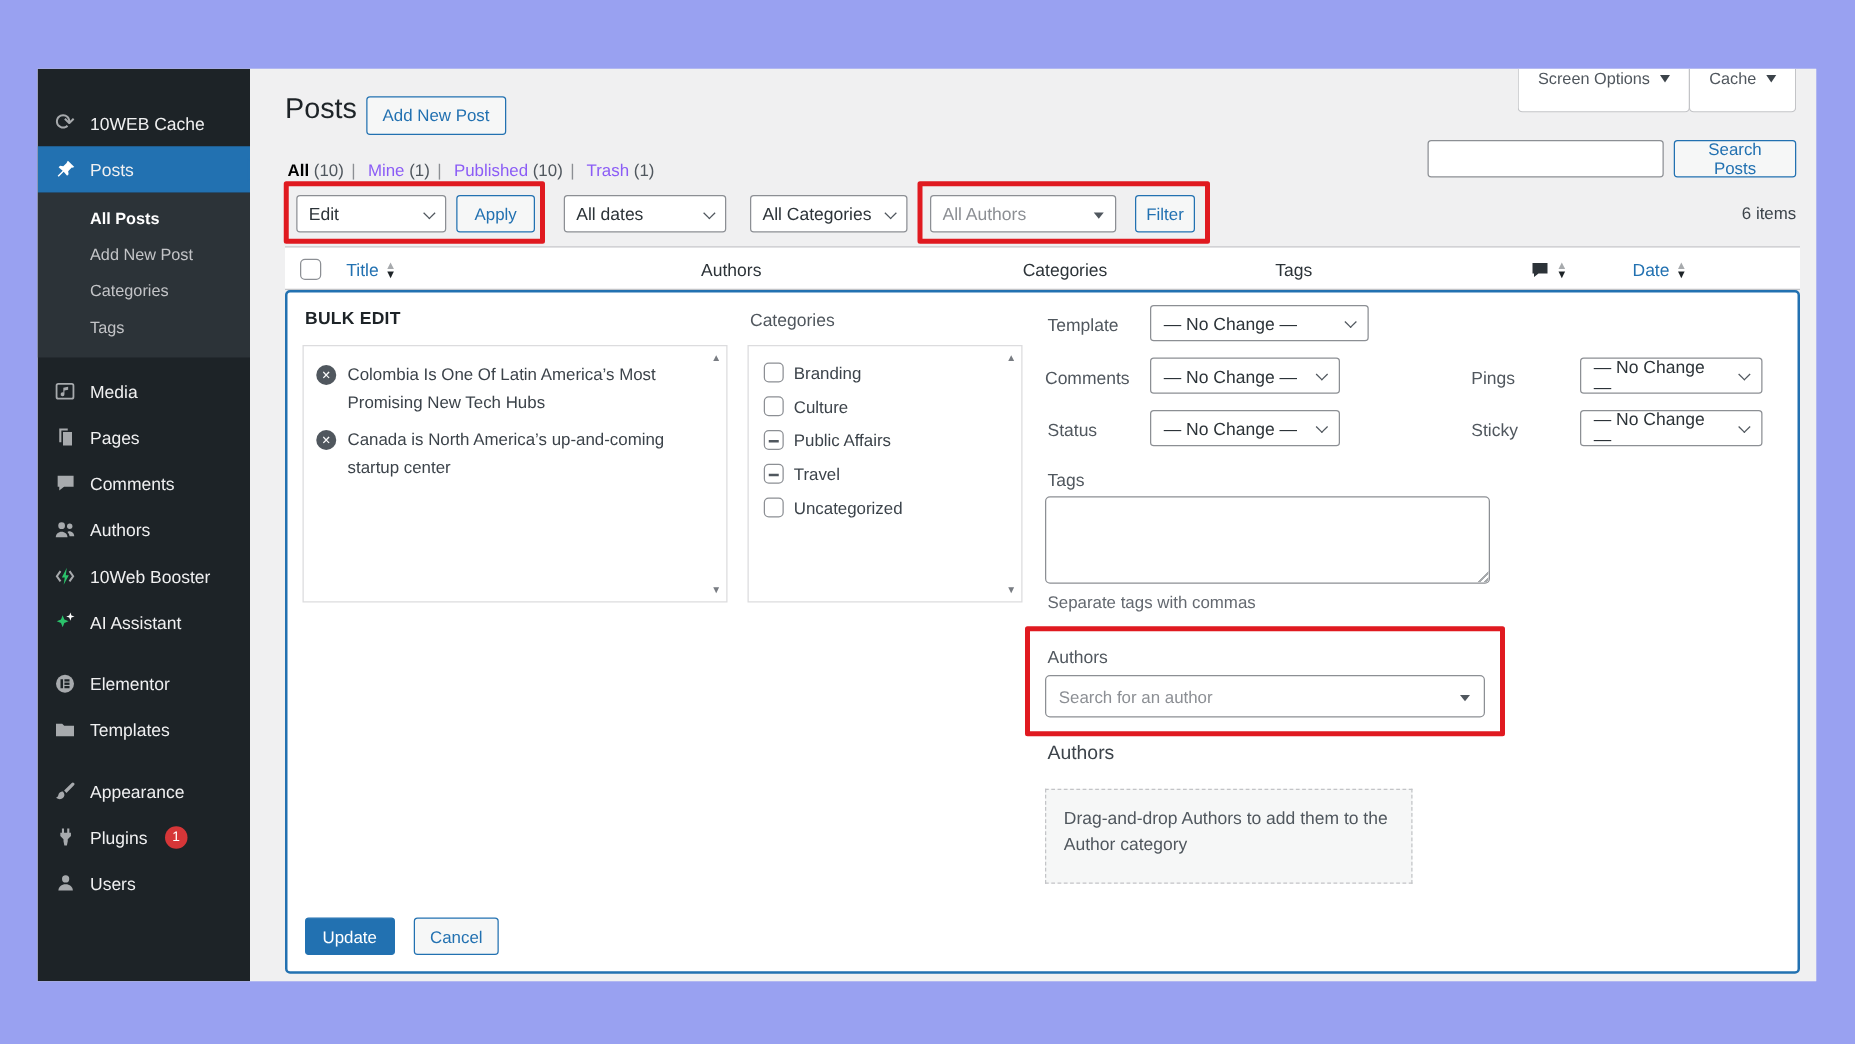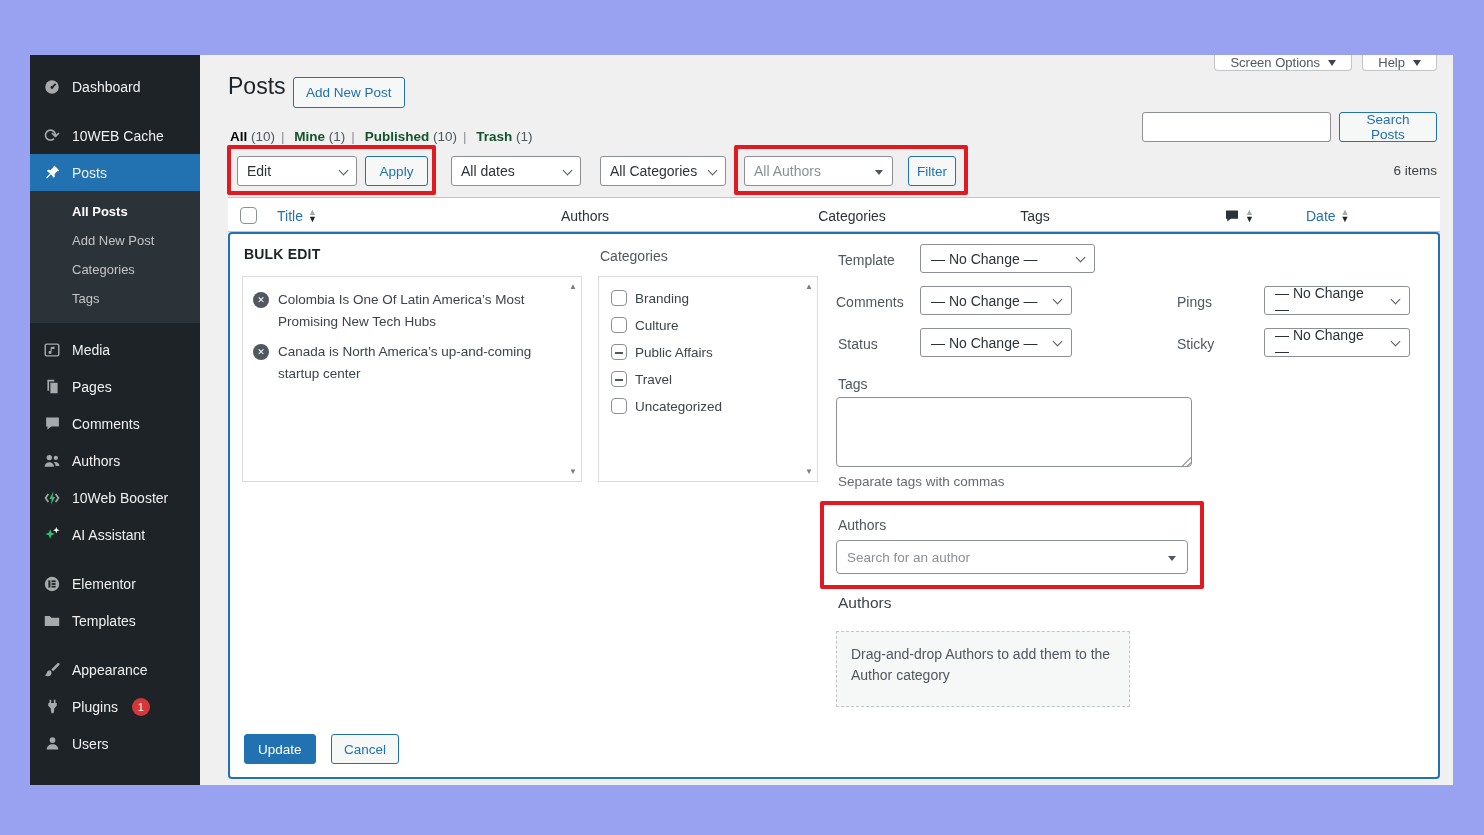--- a/index.html
+++ b/index.html
@@ -16,34 +16,34 @@
   .mi.active .ico { color:#fff; }
   .mi.active::after { content:""; position:absolute; right:-16px; top:50%; margin-top:-9px; border:9px solid transparent; border-left-color:#2271b1; }
   .sep { height:12px; }
   .submenu { background:#2c3338; padding:6px 0 10px; }
   .smi { height:29px; line-height:29px; padding-left:42px; font-size:13px; color:#c3c4c7; cursor:pointer; white-space:nowrap; }
   .smi.current { color:#fff; font-weight:bold; }
   .badge { background:#d63638; color:#fff; border-radius:50%; width:18px; height:18px; font-size:11px; display:inline-flex; align-items:center; justify-content:center; margin-left:4px; }
 
   
   .content { flex:1; position:relative; background:#f0f0f1; color:#1d2327; }
-  .tab-btn { position:absolute; top:0; height:16px; background:#fff; border:1px solid #c3c4c7; border-top:none; border-radius:0 0 4px 4px; display:flex; align-items:flex-start; gap:8px; padding:0 15px; font-size:13px; color:#50575e; cursor:pointer; }
+  .tab-btn { position:absolute; top:0; height:35px; background:#fff; border:1px solid #c3c4c7; border-top:none; border-radius:0 0 4px 4px; display:flex; align-items:flex-start; gap:8px; padding:0 15px; font-size:13px; color:#50575e; cursor:pointer; }
   .tri-down { width:0; height:0; border:4.5px solid transparent; border-top:6px solid #3c434a; margin-top:5px; }
   #screen-options { right:101px; }
   #help-tab { right:16px; }
 
   .page-title { position:absolute; left:28px; top:18px; font-size:23px; font-weight:400; color:#1d2327; }
   .btn-outline { background:#f6f7f7; border:1px solid #2271b1; color:#2271b1; border-radius:3px; font-size:13.5px; display:inline-flex; align-items:center; justify-content:center; cursor:pointer; height:30px; padding:0 12px; }
   #add-new { position:absolute; left:93px; top:22px; height:31px; }
 
   #search-input { position:absolute; left:942px; top:57px; width:189px; height:30px; border:1px solid #8c8f94; border-radius:3px; background:#fff; padding:0 8px; font-size:14px; }
   #search-btn { position:absolute; left:1139px; top:57px; width:98px; }
 
   .views { position:absolute; left:30px; top:74px; font-size:13.5px; color:#646970; }
-  .views a { text-decoration:none; color:#14532d; cursor:pointer;font-weight:bold; }
+  .views a { text-decoration:none; color:#8b5cf6; cursor:pointer; }
   .views .all-lbl { color:#000; font-weight:bold;margin-top:16px; }
   .views .cnt { color:#50575e; }
   .views .pipe { color:#8c8f94; padding:0 6px; }
 
   .sel { position:absolute; height:30px; background:#fff; border:1px solid #8c8f94; border-radius:3px; font-size:14px; color:#2c3338; display:flex; align-items:center; padding:0 26px 0 9px; cursor:pointer; }
   .sel .chev { position:absolute; right:9px; top:10px; width:7px; height:7px; border-right:1.8px solid #50575e; border-bottom:1.8px solid #50575e; transform:rotate(45deg); }
   .sel .tri { position:absolute; right:9px; top:13px; width:0; height:0; border:4px solid transparent; border-top:5px solid #50575e; }
   .sel input { border:none; outline:none; width:100%; font-size:14px; background:transparent; color:#2c3338; }
   .sel input::placeholder { color:#8c8f94; }
 
@@ -129,30 +129,20 @@
   #hl2 { left:534px; top:90px; width:234px; height:50px; }
   #hl3 { left:620px; top:446px; width:384px; height:88px; }
 </style>
 </head>
 <body>
 
 <div class="frame">
   <div class="shot">
 
     <aside class="sidebar">
-      <div class="mi">
-        <span class="ico">
-            <svg width="18" height="18" viewBox="0 0 20 20">
-              <circle cx="10" cy="10" r="7.5" fill="currentColor"></circle>
-              <path d="M10 10.5L14 6.5" stroke="#1d2327" stroke-width="2"></path>
-              <circle cx="10" cy="10.5" r="1.6" fill="#1d2327"></circle>
-            </svg>
-          </span>
-        <span class="lbl">Dashboard</span>
-      </div>
       <div class="sep"></div>
       <div class="mi">
         <span class="ico" style="font-size:19px;">⟳</span>
         <span class="lbl">10WEB Cache</span>
       </div>
       <div class="mi active">
         <span class="ico">
             <svg width="17" height="17" viewBox="0 0 20 20">
               <path fill="currentColor" d="M12.2 1.8l6 6-1.9.6-.5-.1-3.4 3.4.4 3-1.4 1.4-3.2-3.9L3.5 17l-1-1 4.7-4.8-3.8-3.1 1.4-1.4 3 .4 3.4-3.4-.1-.5z"></path>
             </svg>
@@ -277,21 +267,21 @@
       </div>
     </aside>
 
     <main class="content">
 
       <div class="tab-btn" id="screen-options">
         <span>Screen Options</span>
         <span class="tri-down"></span>
       </div>
       <div class="tab-btn" id="help-tab">
-        <span>Help</span>
+        <span>Cache</span>
         <span class="tri-down"></span>
       </div>
 
       <h1 class="page-title">Posts</h1>
       <button class="btn-outline" id="add-new">Add New Post</button>
 
       <input id="search-input" value="" style="">
       <button class="btn-outline" id="search-btn">Search Posts</button>
 
       <div class="views">

